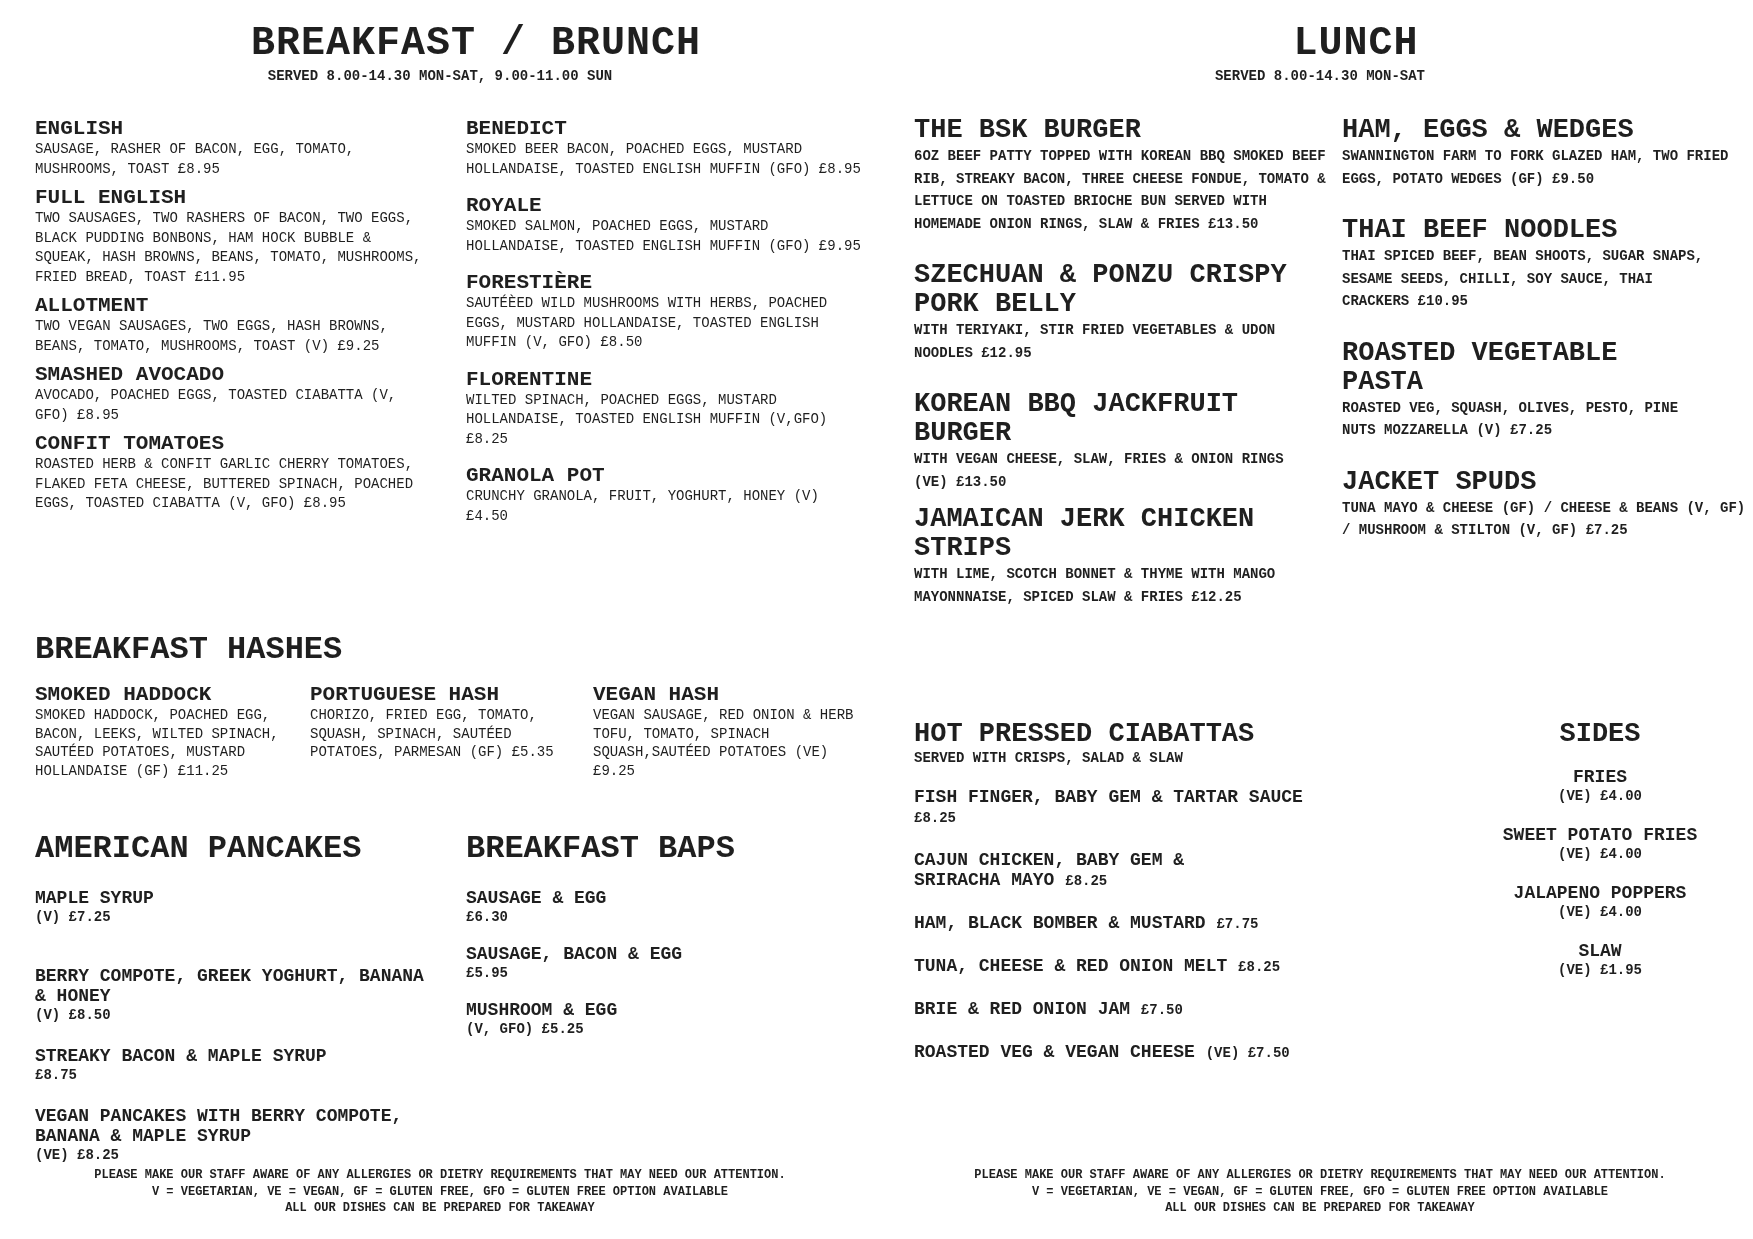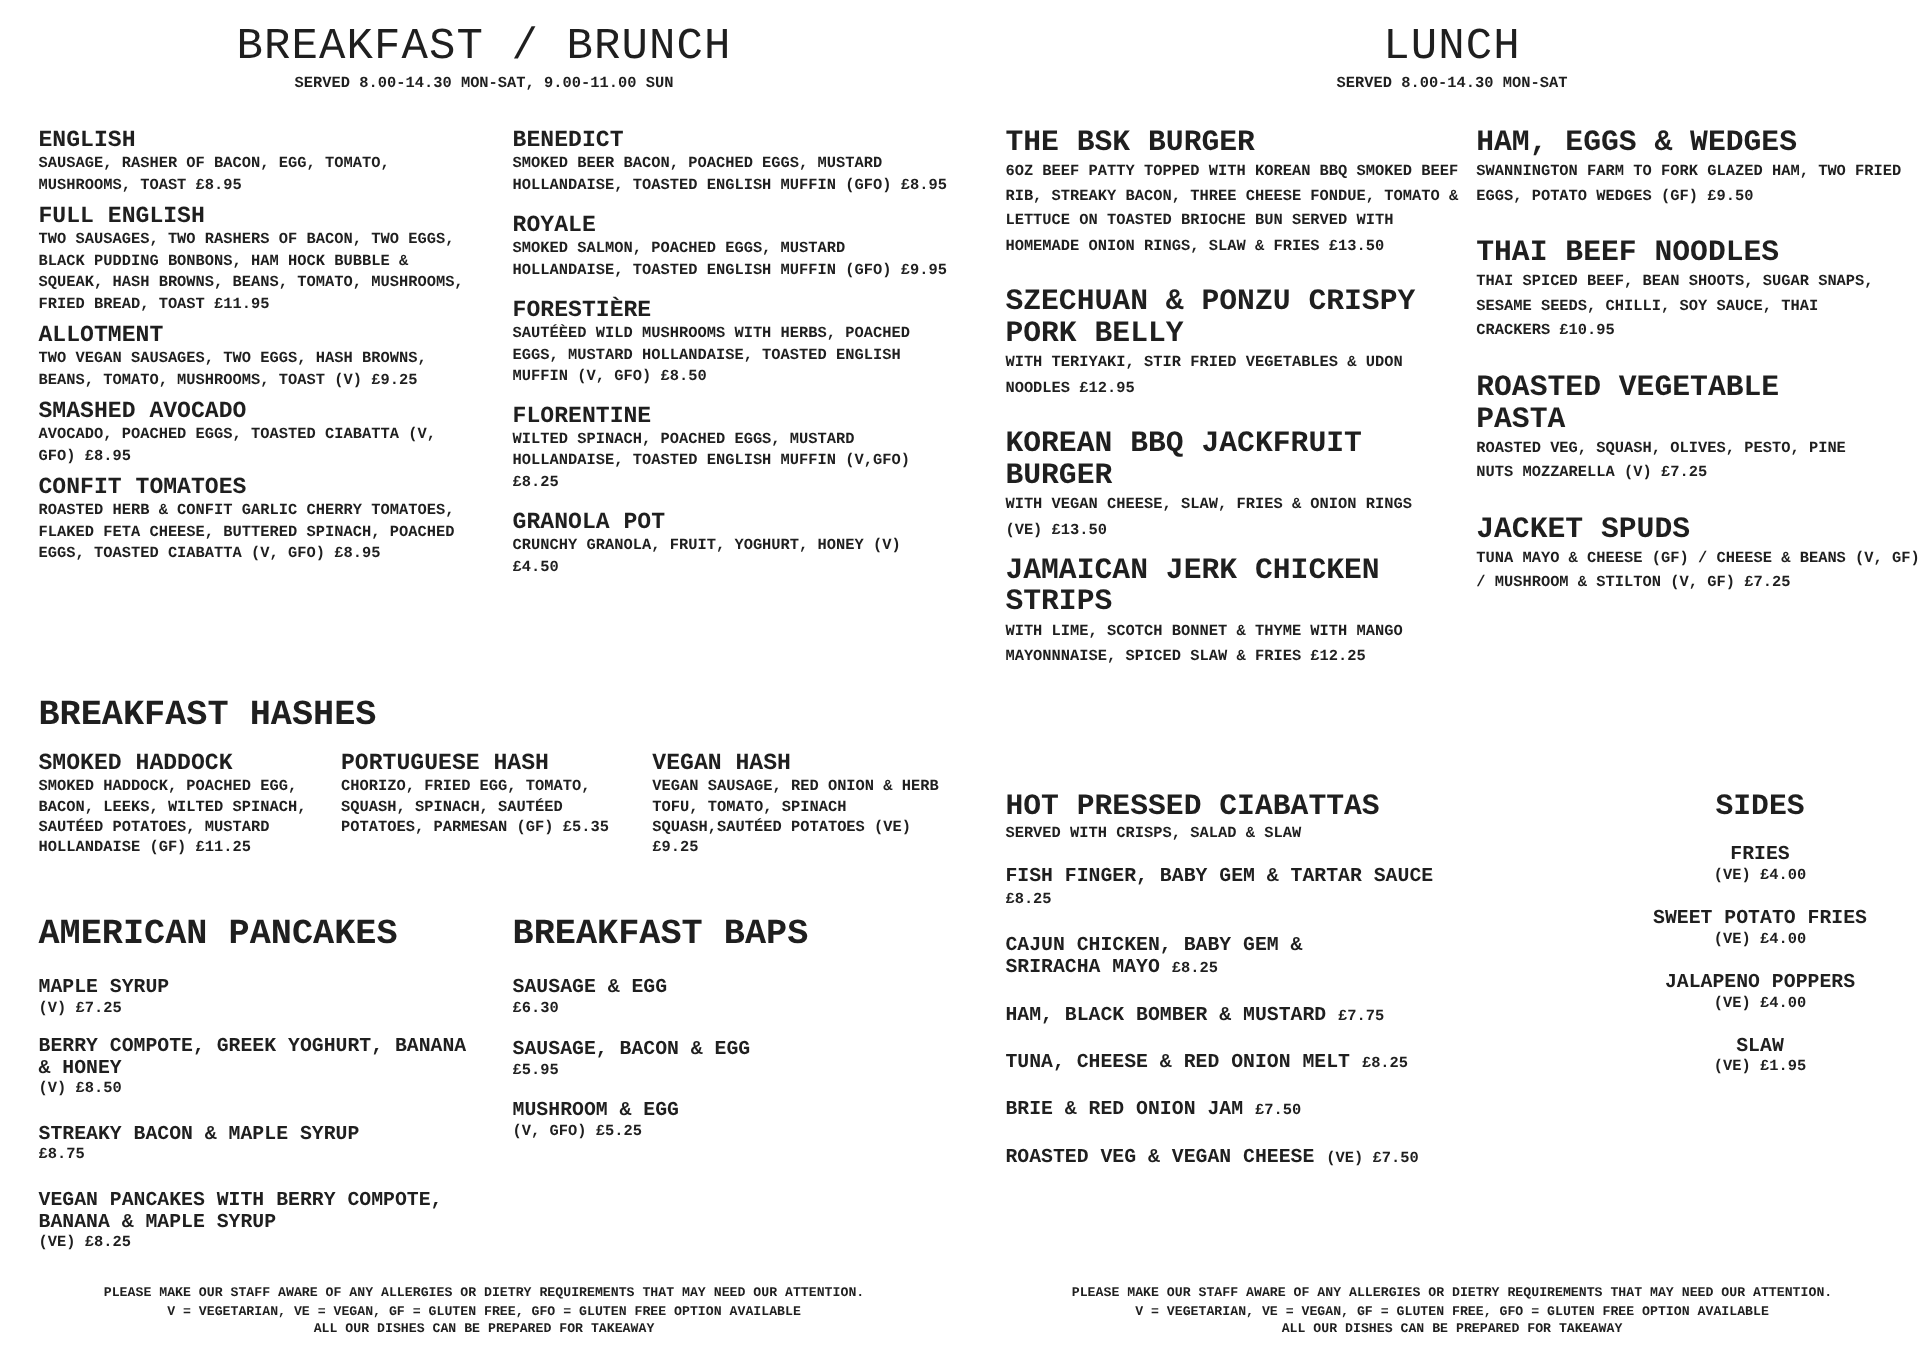--- a/index.html
+++ b/index.html
@@ -1,24 +1,24 @@
 <!DOCTYPE html>
 <html><head>
 <meta charset="utf-8">
 <style>
   html, body { margin:0; padding:0; background:#ffffff; }
   body { width:1753px; height:1239px; position:relative; overflow:hidden; color:#1f1f1f;
          font-family: "Liberation Mono", "DejaVu Sans Mono", monospace; }
   .abs { position:absolute; }
-  .page-title { font-weight:normal; font-size:40px; letter-spacing:1px; text-align:center; line-height:40px; }
+  .page-title { font-weight:bold; font-size:40px; letter-spacing:1px; text-align:center; line-height:40px;padding-left:36px; }
   .page-sub { font-weight:bold; font-size:14px; text-align:center; line-height:16px; }
   .sec-title { font-weight:bold; font-size:32px; line-height:30px; white-space:nowrap; }
   .item-name { font-weight:bold; font-size:21px; line-height:22px; white-space:nowrap; }
   .lunch-name { font-weight:bold; font-size:27px; line-height:29px; }
-  .desc { font-weight:bold; font-size:14px; line-height:19.5px; }
+  .desc { font-weight:normal; font-size:14px; line-height:19.5px; }
   .ldesc { font-weight:bold; font-size:14px; line-height:22.5px; }
   .sm-name { font-weight:bold; font-size:18px; line-height:20px; }
   .sm-price { font-weight:bold; font-size:14px; line-height:18px; }
   .cia-name { font-weight:bold; font-size:18px; line-height:20px; }
   .cia-price { font-size:14px; font-weight:bold; }
   .footer { font-weight:bold; font-size:12px; line-height:16.5px; text-align:center; }
   .item { margin-bottom:8px; }
 </style>
 </head>
 <body>
@@ -82,21 +82,21 @@
       <div class="item-name">PORTUGUESE HASH</div>
       <div class="desc" style="line-height:18.5px">CHORIZO, FRIED EGG, TOMATO, SQUASH, SPINACH, SAUTÉED POTATOES, PARMESAN (GF) £5.35</div>
     </div>
   <div class="abs" style="left:593px;top:684px;width:268px;">
       <div class="item-name">VEGAN HASH</div>
       <div class="desc" style="line-height:18.5px">VEGAN SAUSAGE, RED ONION &amp; HERB TOFU, TOMATO, SPINACH SQUASH,SAUTÉED POTATOES (VE) £9.25</div>
     </div>
 
   <div class="abs" style="left:35px;top:834px;width:400px;">
     <div class="sec-title" style="margin-bottom:24px">AMERICAN PANCAKES</div>
-    <div style="margin-bottom:15px">
+    <div style="margin-bottom:40px">
         <div class="sm-name">MAPLE SYRUP</div>
         <div class="sm-price">(V) £7.25</div>
       </div>
     <div style="margin-bottom:22px">
         <div class="sm-name">BERRY COMPOTE, GREEK YOGHURT, BANANA &amp; HONEY</div>
         <div class="sm-price">(V) £8.50</div>
       </div>
     <div style="margin-bottom:22px">
         <div class="sm-name">STREAKY BACON &amp; MAPLE SYRUP</div>
         <div class="sm-price">£8.75</div>

